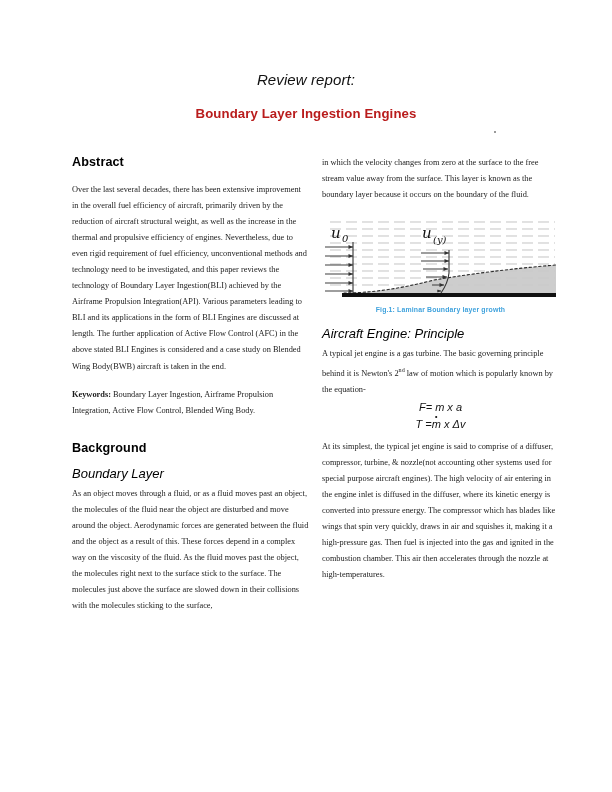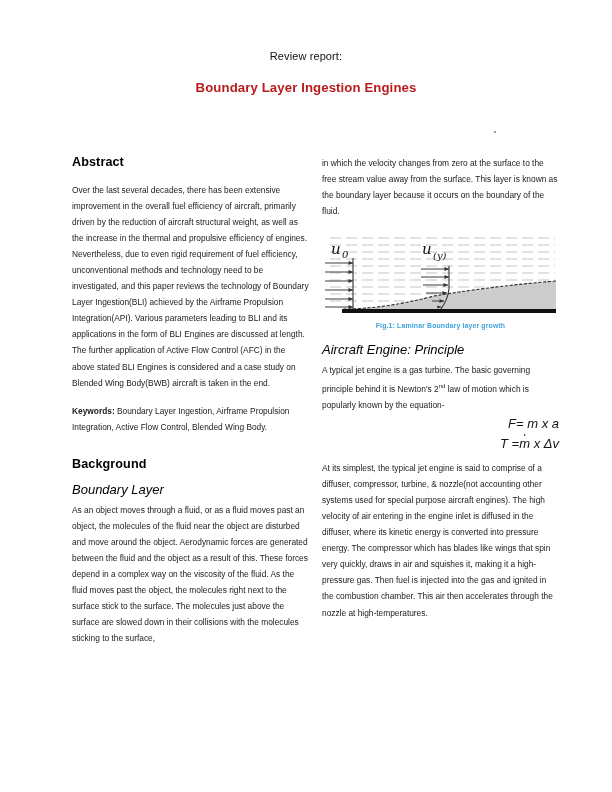--- a/index.html
+++ b/index.html
@@ -26,22 +26,23 @@
 
   
   .header {
     position: absolute;
     left: 0;
     top: 0;
     width: 612px;
     text-align: center;
   }
   .review-label {
-    margin-top: 50px;
-    font-size: 11px;
+    margin-top: 71px;
+    font-size: 15px;
+    font-style: italic;
     letter-spacing: 0.1px;
     color: #111;
   }
   .paper-title {
     margin-top: 18px;
     font-size: 13.2px;
     font-weight: bold;
     letter-spacing: 0.1px;
     color: #b91c1c;
   }
@@ -87,29 +88,30 @@
     font-style: italic;
     margin: 0 0 5px 0;
     color: #000;
   }
   p.body {
     font-size: 8.35px;
     line-height: 16.05px;
     margin: 0 0 12px 0;
     color: #1b1b1b;
     text-align: left;
+    font-family: Liberation Serif, serif;
   }
   p.body.tight { margin-bottom: 0; }
   .kw-label { font-weight: bold; }
   sup.ord { font-size: 6.1px; vertical-align: super; }
 
   .equation {
-    font-size: 13px;
-    font-style: italic;
-    text-align: right;
+    font-size: 11px;
+    font-style: italic;
+    text-align: center;
     margin: 3px 0 5px 0;
     color: #151515;
   }
   .eq-mdot {
     position: relative;
     display: inline-block;
   }
   .eq-mdot::after {
     content: "";
     position: absolute;

